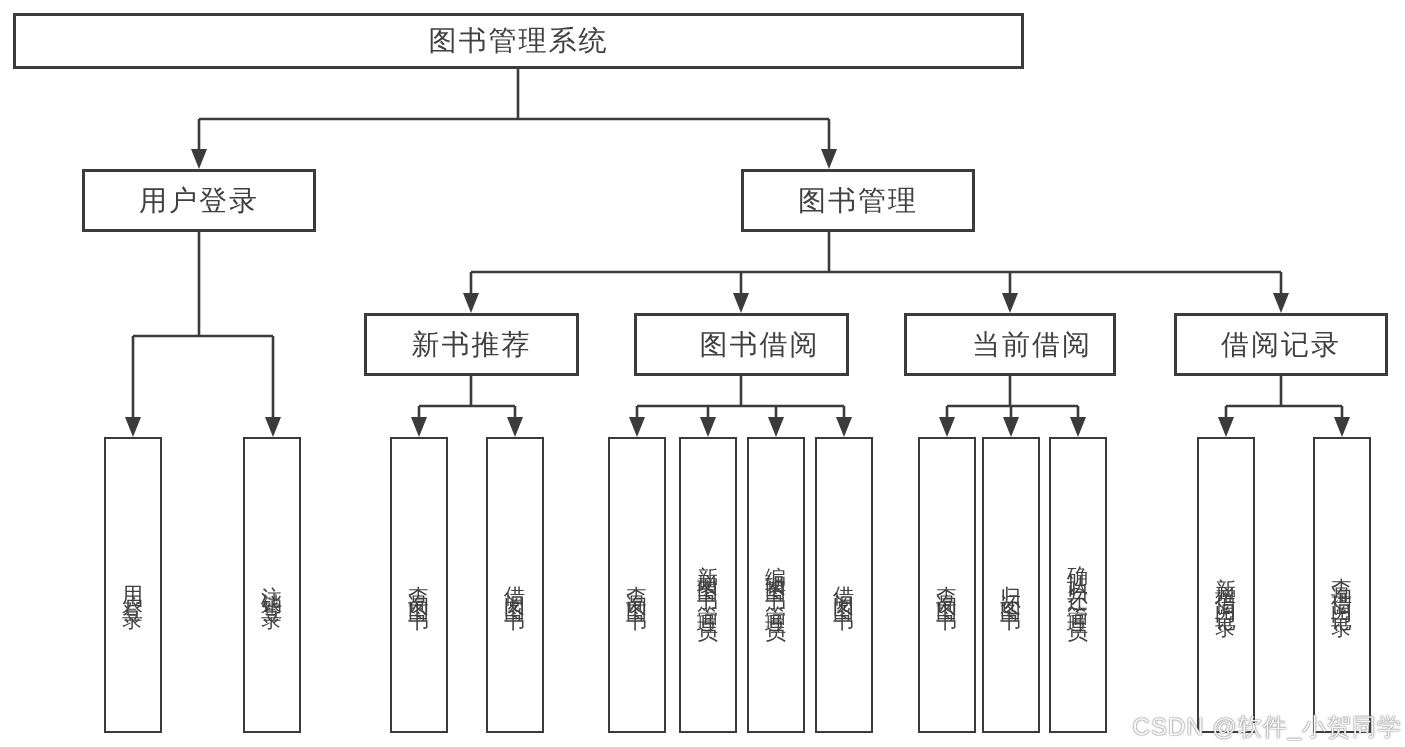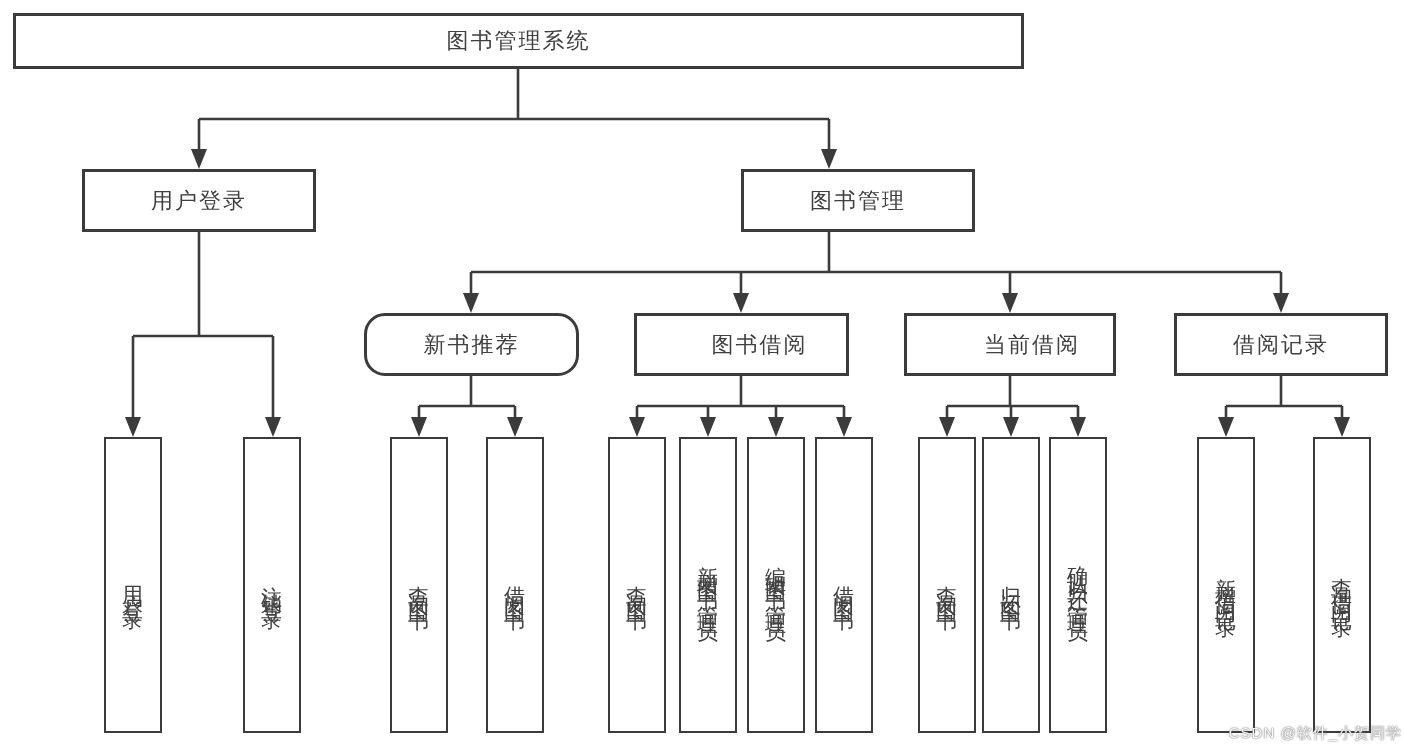--- a/index.html
+++ b/index.html
@@ -24,38 +24,38 @@
     stroke:var(--line); stroke-width:2.6; fill:none;
   }
   .connectors polygon{ fill:var(--line); }
   .node{
     position:absolute;
     background:#fff;
     border:3px solid var(--line);
     display:flex; align-items:center; justify-content:center;
     color:var(--text);
   }
-  .hbox{ font-size:22px; letter-spacing:2px; white-space:nowrap; }
+  .hbox{ font-size:28px; letter-spacing:2px; white-space:nowrap; }
   .root-box{ left:13px; top:13px; width:1011px; height:56px; }
   .lvl1{ height:63px; top:169px; width:234px; }
   .lvl2{ height:63px; top:313px; }
   .leaf{ top:437px; width:58px; height:296px; border-width:2.5px; }
   .v-label{
     writing-mode:vertical-lr;
     text-orientation:mixed;
     font-size:21px;
     letter-spacing:8px;
     line-height:1.1;
     color:var(--text);
     white-space:nowrap;
   }
   .watermark{
     position:absolute;
     right:3px; bottom:4px;
-    font-size:15px;
+    font-size:24px;
     color:rgba(255,255,255,0.95);
     text-shadow:0 0 2px rgba(110,110,110,0.9), 0 0 1px rgba(90,90,90,0.9);
     letter-spacing:1px;
     z-index:5;
     white-space:nowrap;
   }
 </style>
 </head>
 <body>
 
@@ -105,21 +105,21 @@
     <span>图书管理系统</span>
   </div>
 
   <div class="node hbox lvl1" style="left:82px;">
     <span>用户登录</span>
   </div>
   <div class="node hbox lvl1" style="left:712px;margin-left:29px;">
     <span>图书管理</span>
   </div>
 
-  <div class="node hbox lvl2" style="left:364px;width:215px;border-radius:21px;">
+  <div class="node hbox lvl2" style="left:364px;width:215px;">
     <span>新书推荐</span>
   </div>
   <div class="node hbox lvl2" style="left:634px;width:215px;padding-left:36px;">
     <span>图书借阅</span>
   </div>
   <div class="node hbox lvl2" style="left:904px;width:212px;padding-left:44px;">
     <span>当前借阅</span>
   </div>
   <div class="node hbox lvl2" style="left:1174px;width:214px;">
     <span>借阅记录</span>

